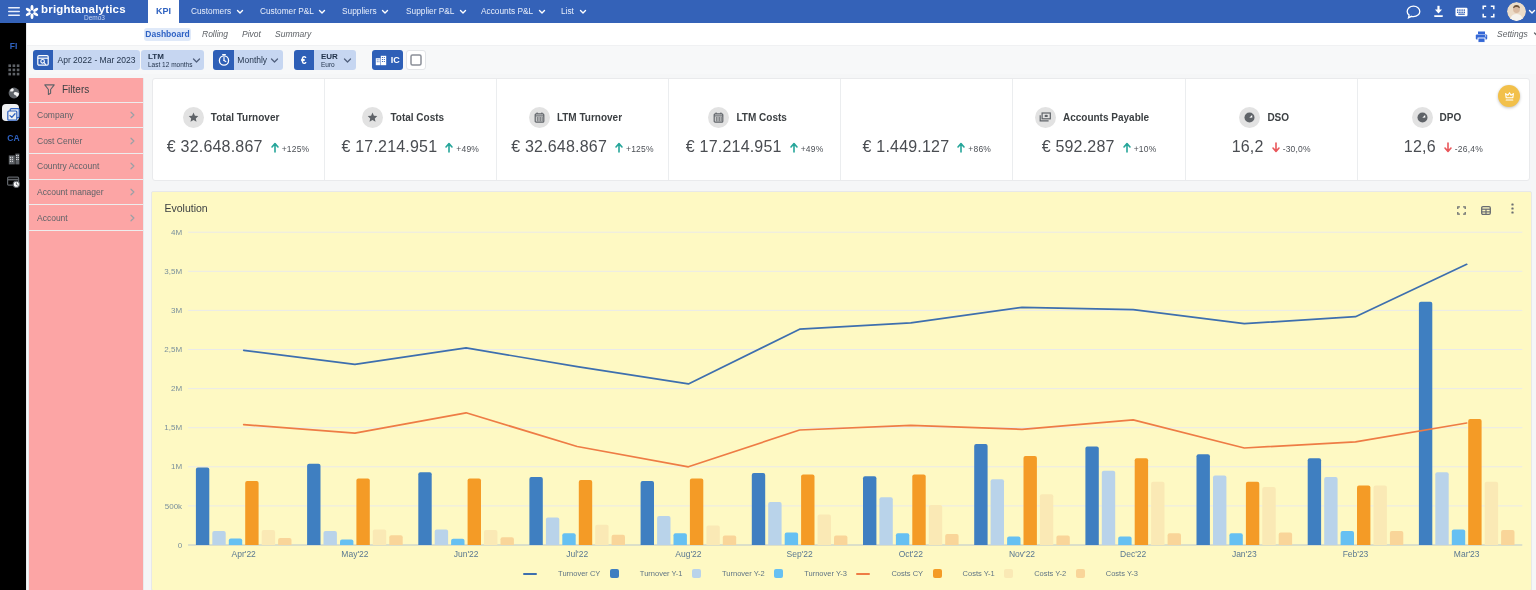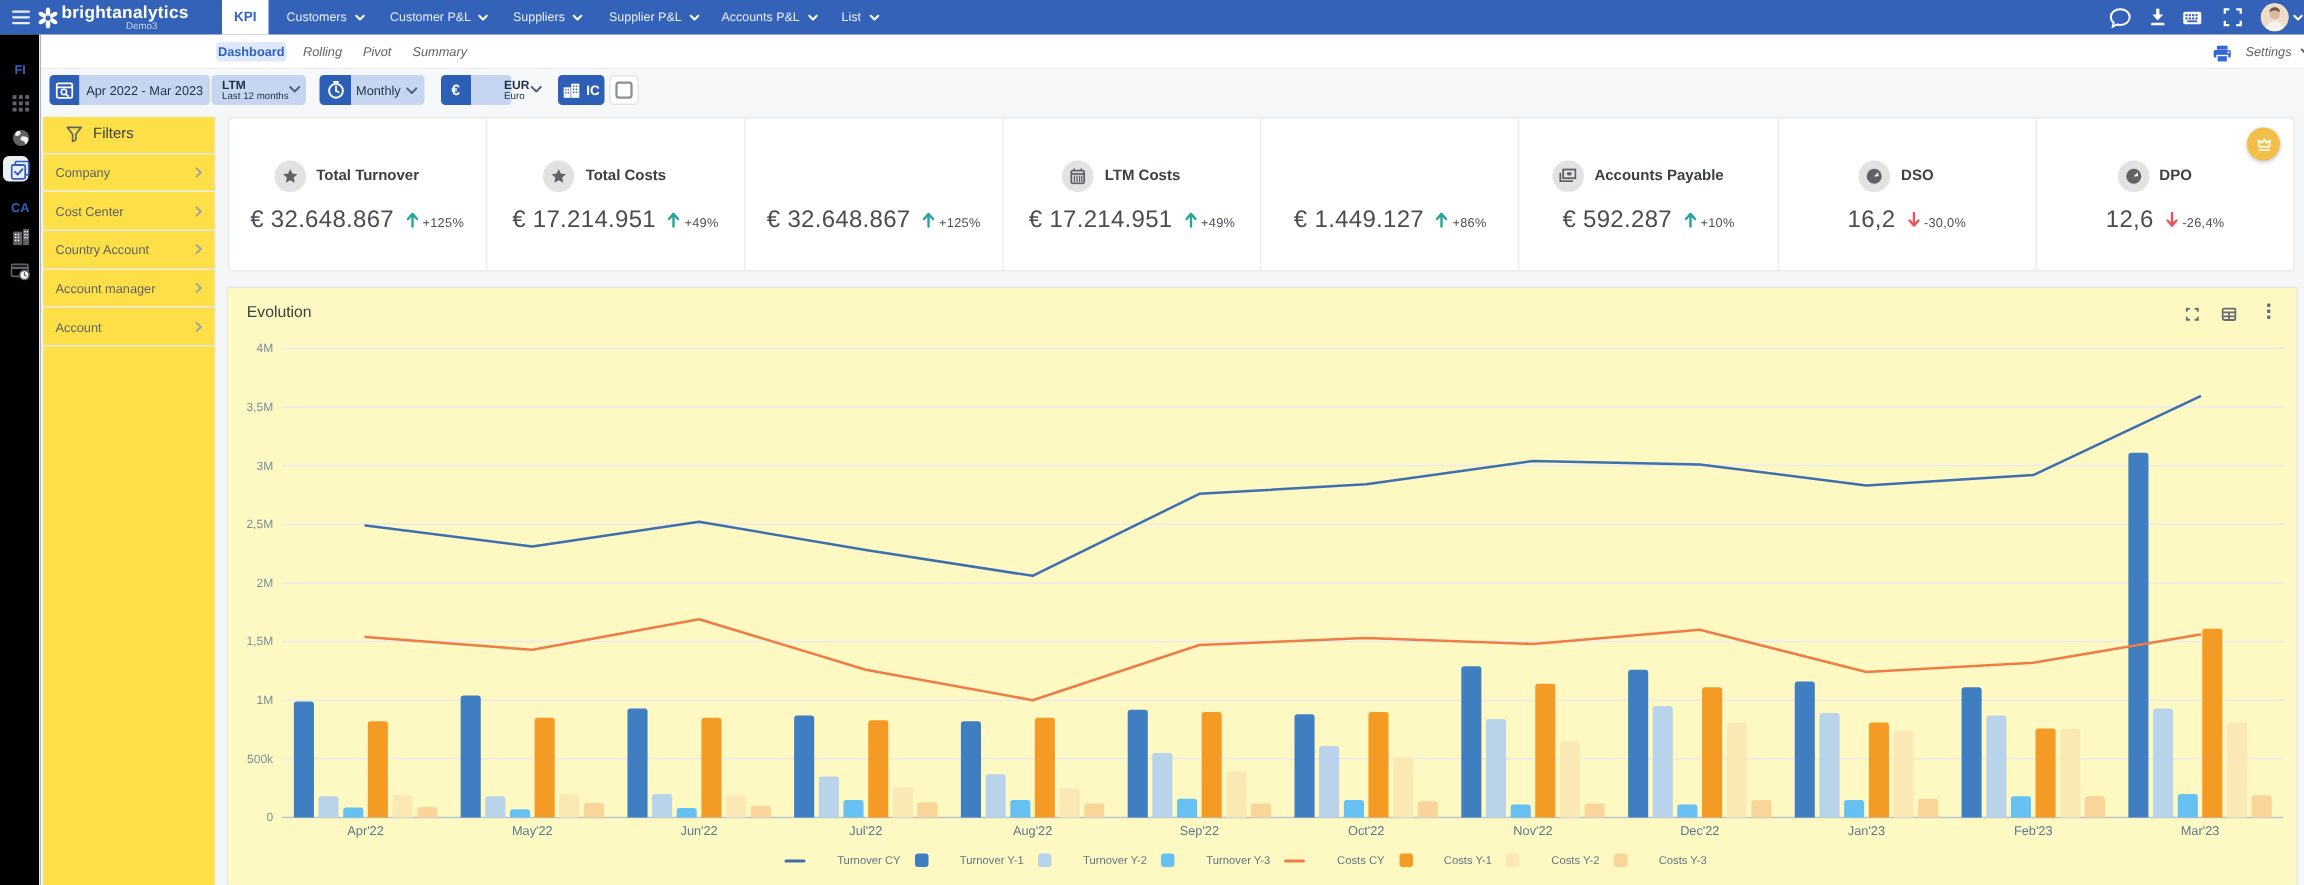--- a/index.html
+++ b/index.html
@@ -12,21 +12,21 @@
 .tbicon { position:absolute; top:0; height:23px; display:flex; align-items:center; }
 
 .subbar { position:absolute; left:0; top:23px; width:1536px; height:23px; background:#fff; border-bottom:1px solid #f0f1f3; }
 .pill { position:absolute; left:144px; top:5px; width:47px; height:13px; background:#dfe9f9; border-radius:3px; color:#2e62c4; font-size:8.5px; font-weight:bold; line-height:13px; text-align:center; }
 .subtab { position:absolute; top:5px; height:13px; line-height:13px; color:#5f6368; font-size:8.5px; white-space:nowrap;font-style:italic; }
 
 .rail { position:absolute; left:0; top:23px; width:27px; height:567px; background:#000000; border-right:1px solid #e7e9eb; }
 .railit { position:absolute; left:0; width:27px; text-align:center; }
 .activebg { position:absolute; left:2px; top:81px; width:17px; height:17px; background:#edeff1; border-radius:4px; }
 .filterbar { position:absolute; left:28px; top:46px; width:1508px; height:28px; background:#f7f8f9; }
-.fpanel { position:absolute; left:28px; top:77.5px; width:116px; height:513px; background:#fde047; border:1px solid #e9eaec; border-top:none; }
+.fpanel { position:absolute; left:28px; top:77.5px; width:116px; height:513px; background:#fca5a5; border:1px solid #e9eaec; border-top:none; }
 .fhead { height:25px; display:flex; align-items:center; padding-left:15px; gap:7px; border-bottom:1px solid #ededee; color:#3c4043; font-size:10px; }
 .frow { height:25.7px; display:flex; align-items:center; justify-content:space-between; padding:0 8px 0 8px; border-bottom:1px solid #ededee; color:#5f6368; font-size:8.5px; }
 
 .chipd { position:absolute; top:50px; height:20px; background:#2e5fb7; border-radius:3px 0 0 3px; display:flex; align-items:center; justify-content:center; }
 .chipl { position:absolute; top:50px; height:20px; background:#c6d6f1; display:flex; align-items:center; color:#1f3048; }
 
 .cards { position:absolute; left:151.5px; top:77.5px; width:1378.5px; height:103.5px; display:flex; background:#fff; border:1px solid #e9eaec; border-radius:3px; }
 .kcard { flex:1; position:relative; border-right:1px solid #ebedef; } .kcard:last-child { border-right:none; }
 .krow { position:absolute; left:-14px; right:0; top:28px; display:flex; align-items:center; justify-content:center; gap:7px; }
 .kic { width:21px; height:21px; border-radius:50%; background:#e2e2e2; display:flex; align-items:center; justify-content:center; }
@@ -259,21 +259,21 @@
       <circle cx="6" cy="6.5" r="4.6" fill="none" stroke="#fff" stroke-width="1.3"></circle>
       <line x1="6" y1="6.5" x2="6" y2="3.6" stroke="#fff" stroke-width="1.2" stroke-linecap="round"></line>
       <line x1="6" y1="6.5" x2="7.8" y2="7.5" stroke="#fff" stroke-width="1.2" stroke-linecap="round"></line>
       <line x1="4.7" y1="0.7" x2="7.3" y2="0.7" stroke="#fff" stroke-width="1.3" stroke-linecap="round"></line>
     </svg>
   </div>
 <div class="chipl" style="left:234px;width:48.5px;border-radius:0 3px 3px 0;font-size:8.5px;justify-content:center;gap:3px">Monthly <svg width="9" height="7" viewBox="0 0 9 7" style="vertical-align:middle">
       <polyline points="1.5,2 4.5,5 7.5,2" fill="none" stroke="#51617e" stroke-width="1.3" stroke-linecap="round" stroke-linejoin="round"></polyline>
     </svg></div>
 <div class="chipd" style="left:293.5px;width:20.5px;color:#fff;font-size:10px;font-weight:bold">€</div>
-<div class="chipl" style="left:314px;width:27px;border-radius:0 3px 3px 0;padding-left:22px">
+<div class="chipl" style="left:314px;width:42px;border-radius:0 3px 3px 0;padding-left:7px">
   <div style="flex:1;white-space:nowrap">
       <div style="font-size:8px;font-weight:bold;line-height:8px">EUR</div>
       <div style="font-size:6.5px;line-height:7px">Euro</div>
     </div>
   <div style="padding-right:4px"><svg width="9" height="7" viewBox="0 0 9 7" style="vertical-align:middle">
         <polyline points="1.5,2 4.5,5 7.5,2" fill="none" stroke="#51617e" stroke-width="1.3" stroke-linecap="round" stroke-linejoin="round"></polyline>
       </svg></div>
 </div>
 <div class="chipd" style="left:371.5px;width:31.5px;border-radius:3px;gap:4px;color:#fff;font-size:9px;font-weight:bold"><svg width="12" height="11" viewBox="0 0 12 11" style="">
       <rect x="0.8" y="3.2" width="4.6" height="7" fill="#fff"></rect>
@@ -318,20 +318,37 @@
             <path d="M5.5 0.6 L6.9 3.7 L10.3 4.1 L7.8 6.4 L8.5 9.8 L5.5 8.1 L2.5 9.8 L3.2 6.4 L0.7 4.1 L4.1 3.7 Z" fill="#5f6368"></path>
           </svg>
         </span>
         <span class="ktitle">Total Costs</span>
       </div>
       <div class="kval">€&nbsp;17.214.951<svg width="10" height="11" viewBox="0 0 10 11" style="vertical-align:-1px;margin:0 2px 0 7px">
           <path d="M5 10 L5 2.2 M2 5 L5 1.6 L8 5" fill="none" stroke="#26a69a" stroke-width="1.6" stroke-linecap="round" stroke-linejoin="round"></path>
         </svg><span class="pct">+49%</span></div>
     </div>
 <div class="kcard">
+      <div class="krow">
+        <span class="kic">
+          <svg width="11" height="11" viewBox="0 0 11 11" style="">
+            <rect x="1.2" y="1.8" width="8.6" height="8.4" rx="1" fill="none" stroke="#5f6368" stroke-width="1.2"></rect>
+            <line x1="1.2" y1="3.9" x2="9.8" y2="3.9" stroke="#5f6368" stroke-width="1.1"></line>
+            <line x1="3.1" y1="0.4" x2="3.1" y2="2" stroke="#5f6368" stroke-width="1.1"></line>
+            <line x1="7.9" y1="0.4" x2="7.9" y2="2" stroke="#5f6368" stroke-width="1.1"></line>
+            <g stroke="#5f6368" stroke-width="0.9">
+              <line x1="3.3" y1="5" x2="3.3" y2="9.3"></line>
+              <line x1="5" y1="5" x2="5" y2="9.3"></line>
+              <line x1="6.7" y1="5" x2="6.7" y2="9.3"></line>
+              <line x1="8.2" y1="5" x2="8.2" y2="9.3"></line>
+            </g>
+          </svg>
+        </span>
+        <span class="ktitle">LTM Turnover</span>
+      </div>
       <div class="kval">€&nbsp;32.648.867<svg width="10" height="11" viewBox="0 0 10 11" style="vertical-align:-1px;margin:0 2px 0 7px">
           <path d="M5 10 L5 2.2 M2 5 L5 1.6 L8 5" fill="none" stroke="#26a69a" stroke-width="1.6" stroke-linecap="round" stroke-linejoin="round"></path>
         </svg><span class="pct">+125%</span></div>
     </div>
 <div class="kcard">
       <div class="krow">
         <span class="kic">
           <svg width="11" height="11" viewBox="0 0 11 11" style="">
             <rect x="1.2" y="1.8" width="8.6" height="8.4" rx="1" fill="none" stroke="#5f6368" stroke-width="1.2"></rect>
             <line x1="1.2" y1="3.9" x2="9.8" y2="3.9" stroke="#5f6368" stroke-width="1.1"></line>

